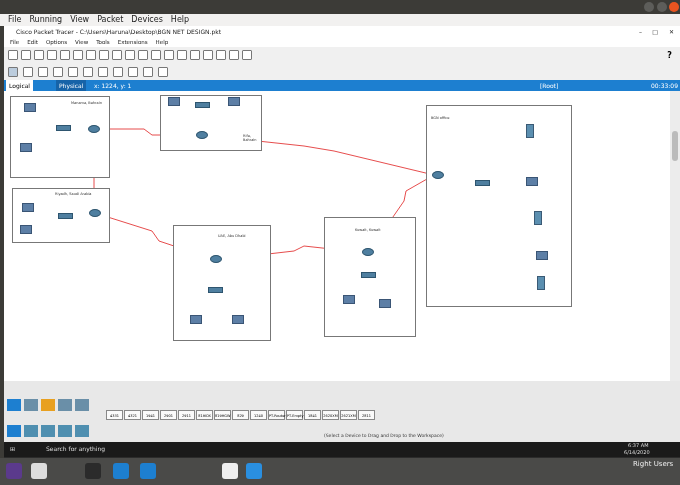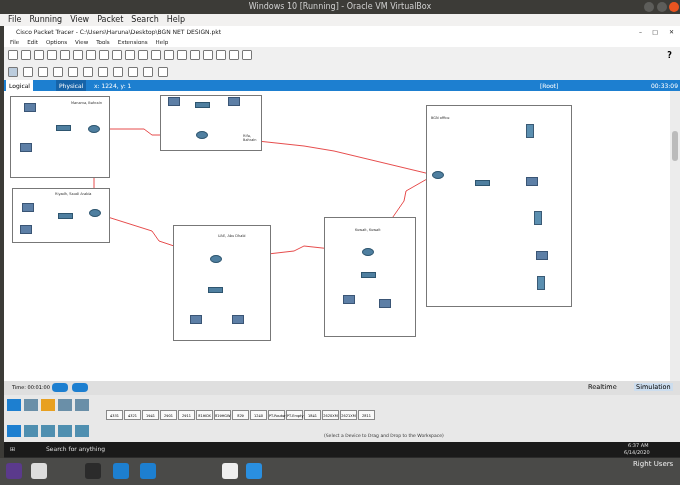--- a/index.html
+++ b/index.html
@@ -24,32 +24,31 @@
 .bottom{position:absolute;left:4px;top:381px;width:676px;height:61px;background:#e8e8e8}
 .taskbar{position:absolute;left:4px;top:442px;width:676px;height:15px;background:#1a1a1a;color:#ddd;font-size:6px}
 .dock{position:absolute;left:0;top:458px;width:680px;height:27px;background:#4a4a48}
 .dock-ic{position:absolute;top:5px;width:16px;height:16px;border-radius:3px}
 .devcat{display:inline-block;width:17px;height:10px;border:1px solid #888;background:#fafafa;font-size:3.5px;text-align:center;line-height:10px;margin-right:1px}
 </style>
 </head>
 <body>
 
 <div class="vm-title">
-  <span>Windows 10 [Running] - Oracle VM VirtualBox</span>
   <div class="vm-ctrl" style="left:644px"></div>
   <div class="vm-ctrl" style="left:657px"></div>
   <div class="vm-ctrl" style="left:669px;background:#e95420"></div>
 </div>
 
 <div class="vm-menu">
   <span>File</span>
   <span>Running</span>
   <span>View</span>
   <span>Packet</span>
-  <span>Search</span>
+  <span>Devices</span>
   <span>Help</span>
 </div>
 
 <div style="position:absolute;left:0;top:26px;width:4px;height:432px;background:#3c3b37"></div>
 
 <div class="pt-title">
   <span>Cisco Packet Tracer - C:\Users\Haruna\Desktop\BGN NET DESIGN.pkt</span>
   <span style="position:absolute;right:38px">–</span>
   <span style="position:absolute;right:22px">□</span>
   <span style="position:absolute;right:6px">✕</span>
@@ -196,27 +195,20 @@
   <div class="server" style="left:530px;top:120px"></div>
   <div class="pc" style="left:532px;top:160px"></div>
   <div class="server" style="left:533px;top:185px"></div>
 </div>
 
 <div class="vscroll">
   <div style="position:absolute;left:2px;top:40px;width:6px;height:30px;background:#bbb;border-radius:3px"></div>
 </div>
 
 <div class="bottom">
-  <div style="position:absolute;left:0;top:0;width:676px;height:14px;background:#dfdfdf">
-    <span style="position:absolute;left:8px;top:3px;font-size:5px">Time: 00:01:00</span>
-    <div style="position:absolute;left:48px;top:2px;width:16px;height:9px;background:#1d7fd0;border-radius:4px"></div>
-    <div style="position:absolute;left:68px;top:2px;width:16px;height:9px;background:#1d7fd0;border-radius:4px"></div>
-    <span style="position:absolute;left:584px;top:2px;font-size:6.5px">Realtime</span>
-    <span style="position:absolute;left:630px;top:2px;font-size:6.5px;background:#cde;padding:0 2px">Simulation</span>
-  </div>
   <div style="position:absolute;left:0;top:14px;width:100px;height:47px">
     <div style="position:absolute;left:3px;top:4px;width:14px;height:12px;background:#1d7fd0"></div>
     <div style="position:absolute;left:20px;top:4px;width:14px;height:12px;background:#6a8fa8"></div>
     <div style="position:absolute;left:37px;top:4px;width:14px;height:12px;background:#e8a020"></div>
     <div style="position:absolute;left:54px;top:4px;width:14px;height:12px;background:#6a8fa8"></div>
     <div style="position:absolute;left:71px;top:4px;width:14px;height:12px;background:#6a8fa8"></div>
     <div style="position:absolute;left:3px;top:30px;width:14px;height:12px;background:#1d7fd0"></div>
     <div style="position:absolute;left:20px;top:30px;width:14px;height:12px;background:#4f8fb0"></div>
     <div style="position:absolute;left:37px;top:30px;width:14px;height:12px;background:#4f8fb0"></div>
     <div style="position:absolute;left:54px;top:30px;width:14px;height:12px;background:#4f8fb0"></div>

